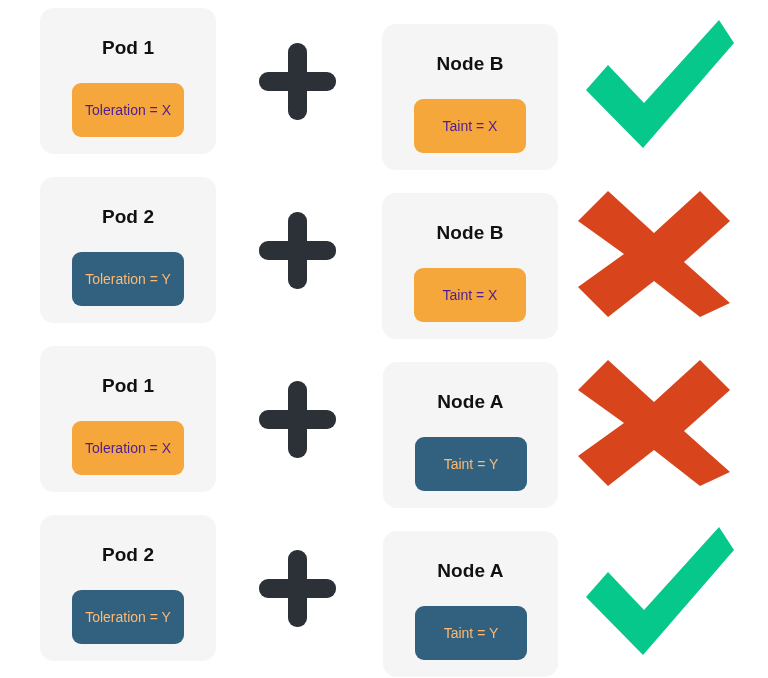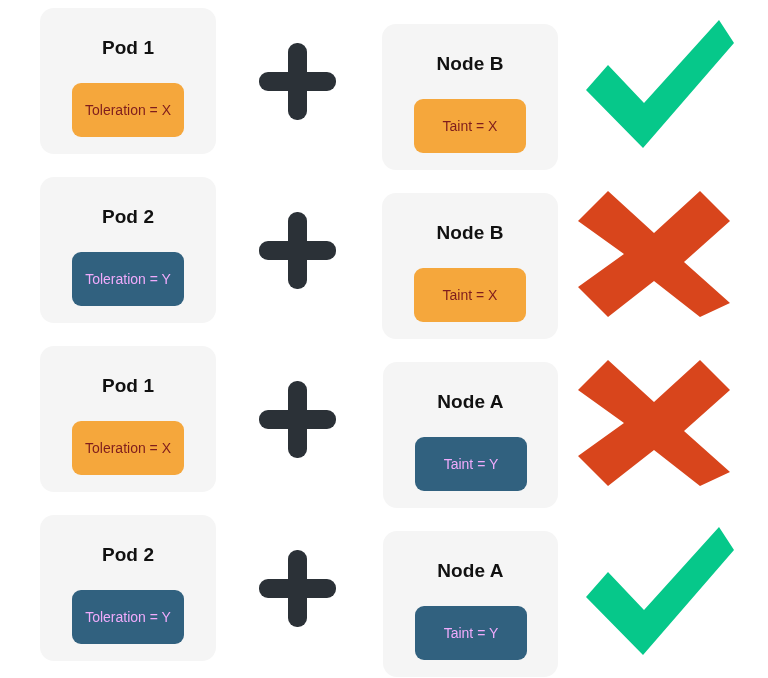--- a/index.html
+++ b/index.html
@@ -64,22 +64,22 @@
     position: absolute;
     border-radius: 9px;
     display: flex;
     align-items: center;
     justify-content: center;
     font-size: 14px;
     line-height: 1;
     white-space: nowrap;
   }
 
-  .chip-orange { background: #f5a73c; color: #7f1d1d; }
-  .chip-blue   { background: #31617f; color: #f0abfc; }
+  .chip-orange { background: #f5a73c; color: #4c1d95; }
+  .chip-blue   { background: #31617f; color: #fdba74; }
 
   
   .card-pod .chip  { left: 32px; top: 75px; width: 112px; height: 54px; }
   
   .card-node .chip { left: 32px; top: 75px; width: 112px; height: 54px; }
 
   
   .plus {
     position: absolute;
     left: 259px;

